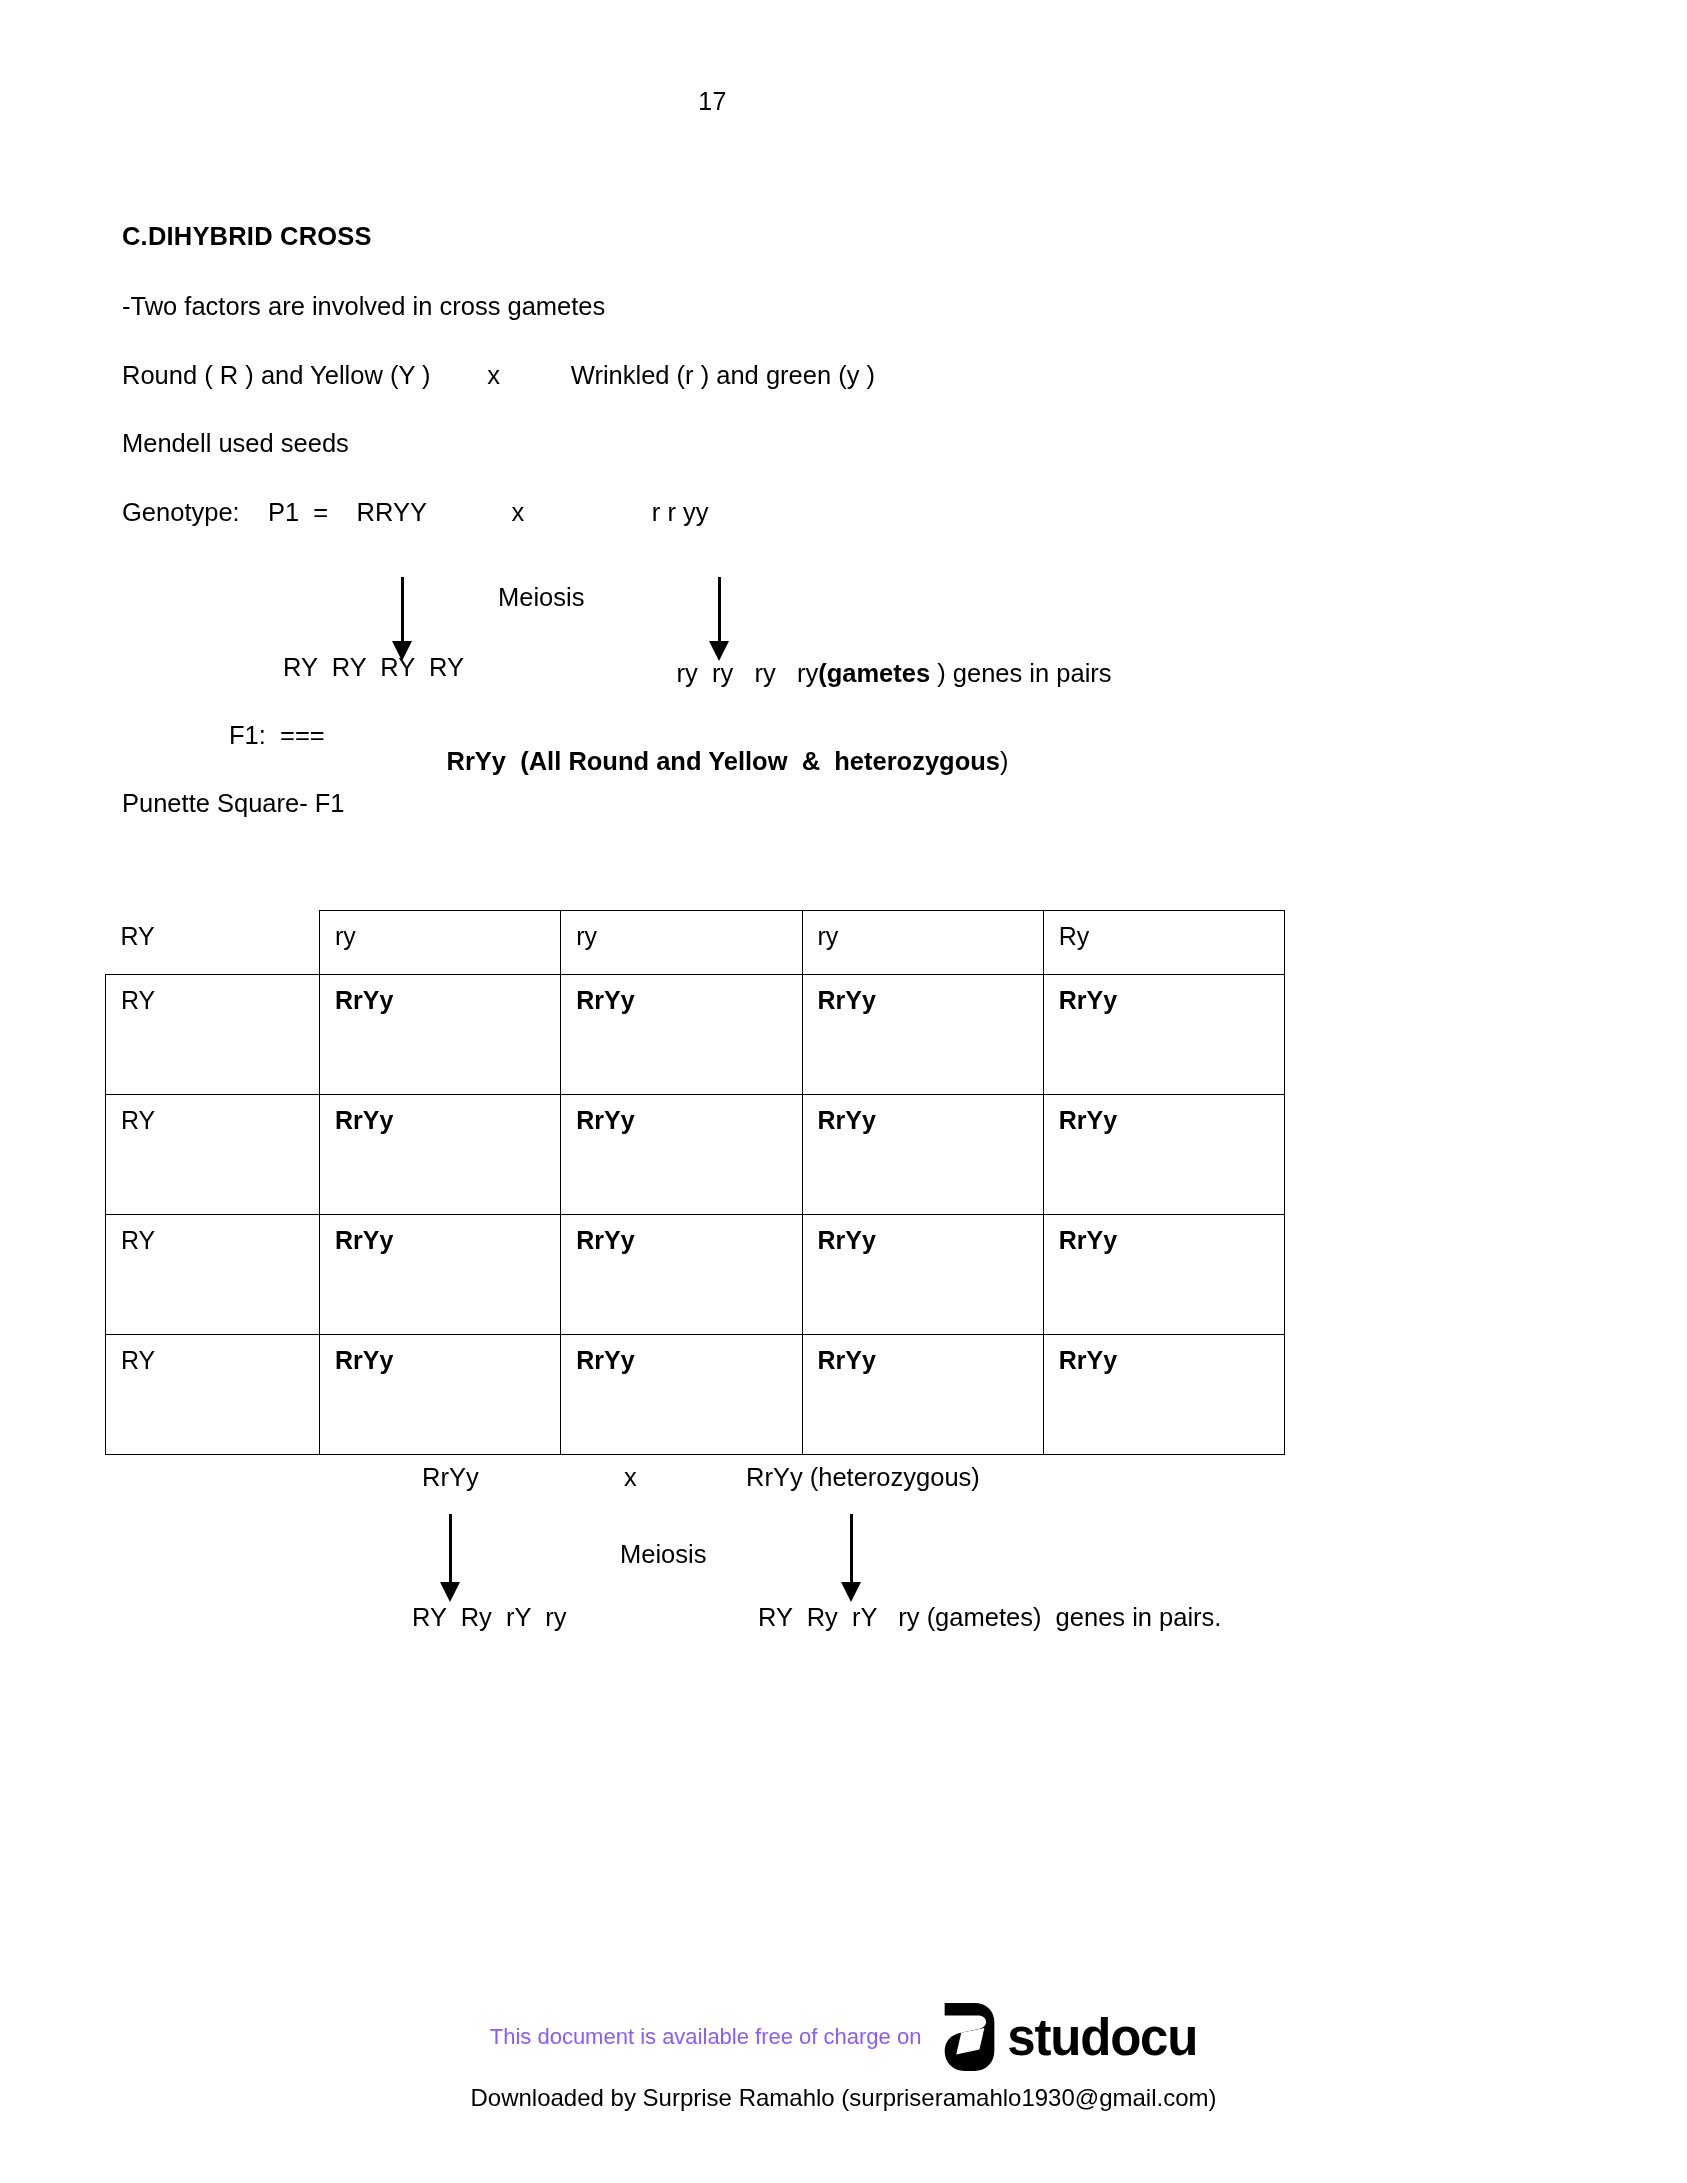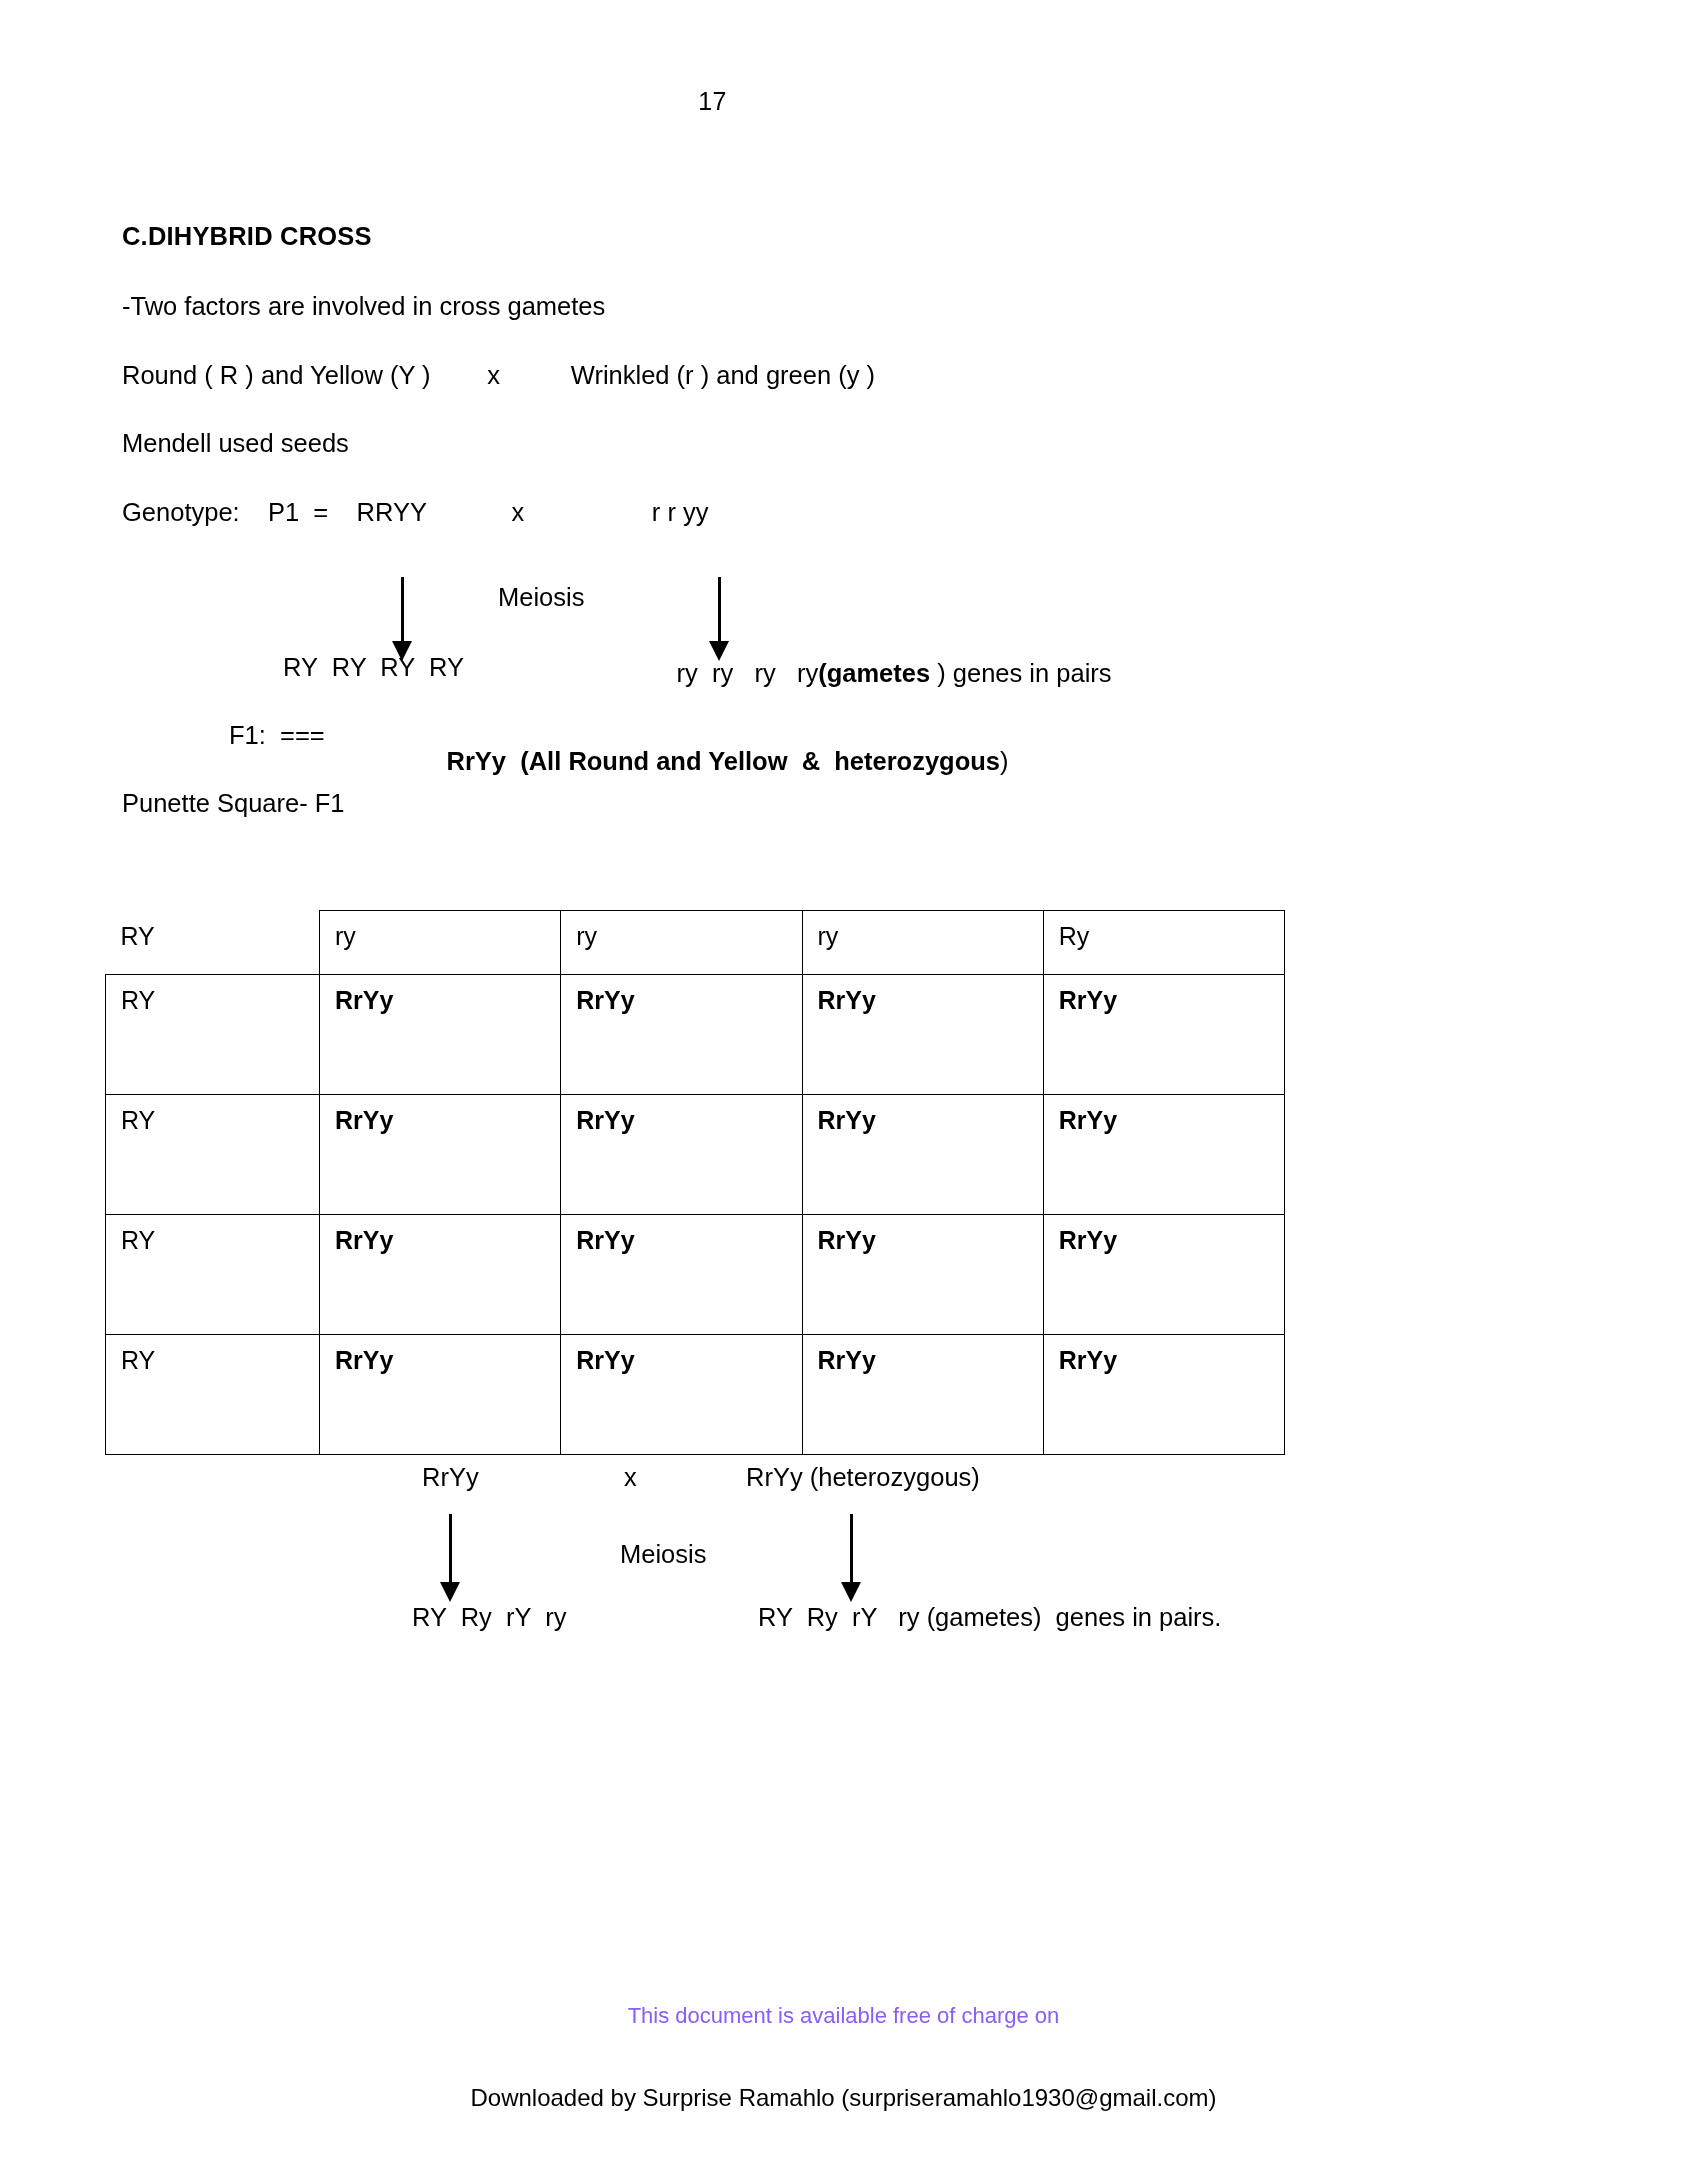--- a/index.html
+++ b/index.html
@@ -284,18 +284,27 @@
         <td class="allele">RrYy</td>
         <td class="allele">RrYy</td>
         <td class="allele">RrYy</td>
       </tr>
     </tbody>
   </table>
 
   <div class="footer">
     <div class="footer-top">
       <div class="footer-note">This document is available free of charge on</div>
+      <div class="brand">
+        <div class="brand-mark">
+          <svg viewBox="0 0 64 82" width="53" height="68" aria-hidden="true">
+            <path d="M38 0 C52 0 62 9 62 23 L62 58 C62 72 52 82 38 82 L26 82 C12 82 2 72 2 58 C2 46 10 38 22 36 L44 31 C49 30 52 27 52 23 C52 18 48 15 42 15 L2 15 L2 0 Z" fill="#000000"></path>
+            <path d="M22 36 L50 30 L44 56 L16 62 Z" fill="#ffffff"></path>
+          </svg>
+        </div>
+        <div class="brand-word">studocu</div>
+      </div>
     </div>
     <div class="footer-bottom">Downloaded by Surprise Ramahlo (surpriseramahlo1930@gmail.com)</div>
   </div>
 
 </div>
 
 
 </body></html>

